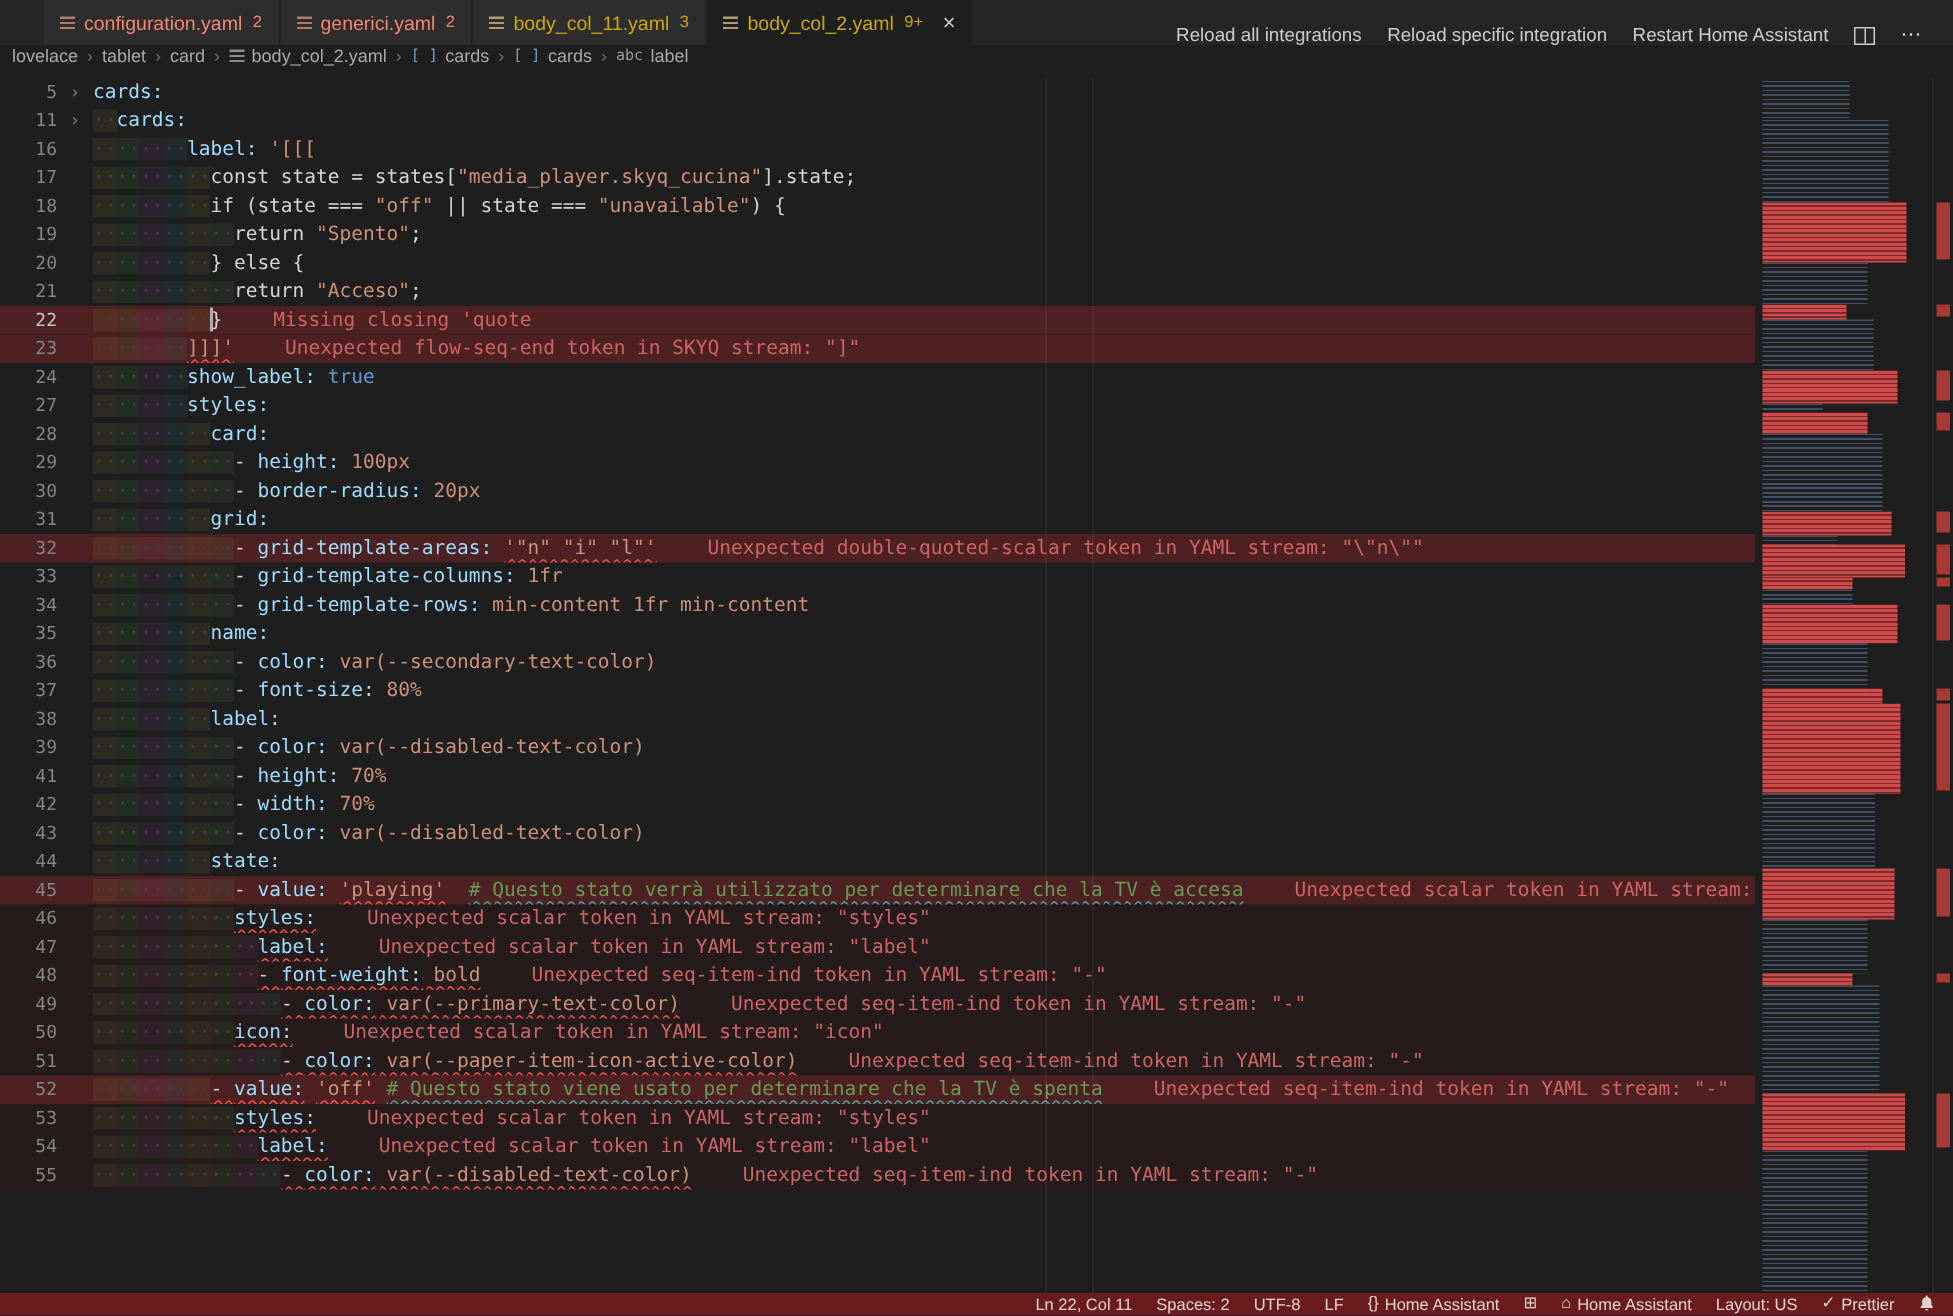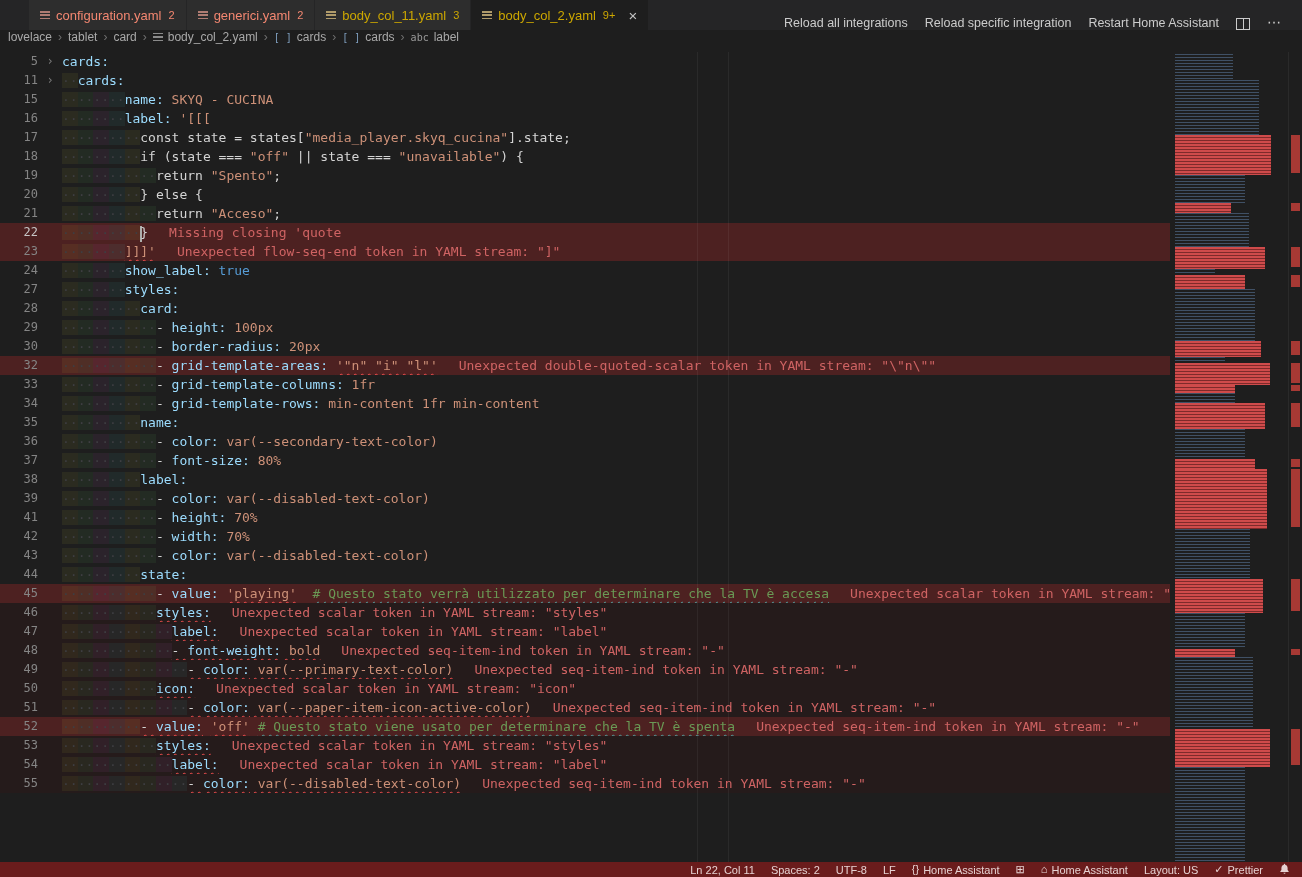--- a/index.html
+++ b/index.html
@@ -42,21 +42,21 @@
   .foldc{width:24px;text-align:center;color:#7a7a7a;font-size:12px;}
   .code{flex:1;overflow:hidden;}
   .bg-strong{background:#4d2121;}
   .bg-soft{background:#251b1b;align-items:flex-end;}
   .iu{color:#3e3e42;}
   .iu0{background:rgba(255,255,64,0.06);} .iu1{background:rgba(127,255,127,0.06);}
   .iu2{background:rgba(255,127,255,0.06);} .iu3{background:rgba(79,236,236,0.06);}
   .tk-key{color:var(--c-key);} .tk-val{color:var(--c-value);} .tk-str{color:var(--c-string);}
   .tk-bool{color:var(--c-bool);} .tk-plain{color:var(--c-plain);} .tk-punc{color:#d4d4d4;}
   .tk-comment{color:var(--c-comment);}
-  .annot{color:var(--c-annotation);margin-left:21px;}
+  .annot{color:var(--c-annotation);margin-left:34px;}
   .sq-red{text-decoration-line:underline;text-decoration-style:wavy;text-decoration-color:#f14c4c;text-decoration-thickness:1px;text-underline-offset:3px;}
   .sq-spell{text-decoration-line:underline;text-decoration-style:wavy;text-decoration-color:rgba(82,171,171,0.85);text-decoration-thickness:1px;text-underline-offset:3px;text-align:right;}
   .cursor{display:inline-block;width:2px;height:16px;background:#aeafad;vertical-align:middle;margin-right:-2px;}
   
   .minimap{width:118px;flex:none;position:relative;overflow:hidden;padding-top:2px;cursor:pointer;}
   .mm-seg{margin-left:5px;}
   .mm-t{background:repeating-linear-gradient(180deg,rgba(110,150,200,0.42) 0 1px,transparent 1px 3px);}
   .mm-e{background:repeating-linear-gradient(180deg,#cf4b4b 0 2px,#7e2a2a 2px 3px);}
   .overview{width:14px;flex:none;position:relative;background:#1e1e1e;border-left:1px solid #2a2a2a;overflow:hidden;cursor:pointer;}
   .ov-mark{position:absolute;left:2px;width:9px;background:rgba(201,64,58,0.8);}
@@ -134,34 +134,34 @@
       <span>label</span>
     </span>
   </div>
 
 <div class="main">
   <div class="editor">
     <div class="vr" style="left:697px"></div>
     <div class="vr" style="left:728px"></div>
   <div class="line"><span class="g"><span class="ln">5</span><span class="foldc">›</span></span><span class="code"><span class="tk-key">cards:</span></span></div>
       <div class="line"><span class="g"><span class="ln">11</span><span class="foldc">›</span></span><span class="code"><span class="iu iu0">··</span><span class="tk-key">cards:</span></span></div>
-      <div class="line"><span class="g"><span class="ln">15</span><span class="foldc"></span></span><span class="code"><span class="iu iu0">··</span><span class="iu iu1">··</span><span class="iu iu2">··</span><span class="iu iu3">··</span><span class="tk-key">name:</span><span class="tk-val"> SKYQ - CUCINA</span></span></div>
       <div class="line"><span class="g"><span class="ln">16</span><span class="foldc"></span></span><span class="code"><span class="iu iu0">··</span><span class="iu iu1">··</span><span class="iu iu2">··</span><span class="iu iu3">··</span><span class="tk-key">label:</span><span class="tk-str"> '[[[</span></span></div>
       <div class="line"><span class="g"><span class="ln">17</span><span class="foldc"></span></span><span class="code"><span class="iu iu0">··</span><span class="iu iu1">··</span><span class="iu iu2">··</span><span class="iu iu3">··</span><span class="iu iu0">··</span><span class="tk-plain">const state = states[</span><span class="tk-str">"media_player.skyq_cucina"</span><span class="tk-plain">].state;</span></span></div>
       <div class="line"><span class="g"><span class="ln">18</span><span class="foldc"></span></span><span class="code"><span class="iu iu0">··</span><span class="iu iu1">··</span><span class="iu iu2">··</span><span class="iu iu3">··</span><span class="iu iu0">··</span><span class="tk-plain">if (state === </span><span class="tk-str">"off"</span><span class="tk-plain"> || state === </span><span class="tk-str">"unavailable"</span><span class="tk-plain">) {</span></span></div>
       <div class="line"><span class="g"><span class="ln">19</span><span class="foldc"></span></span><span class="code"><span class="iu iu0">··</span><span class="iu iu1">··</span><span class="iu iu2">··</span><span class="iu iu3">··</span><span class="iu iu0">··</span><span class="iu iu1">··</span><span class="tk-plain">return </span><span class="tk-str">"Spento"</span><span class="tk-plain">;</span></span></div>
       <div class="line"><span class="g"><span class="ln">20</span><span class="foldc"></span></span><span class="code"><span class="iu iu0">··</span><span class="iu iu1">··</span><span class="iu iu2">··</span><span class="iu iu3">··</span><span class="iu iu0">··</span><span class="tk-plain">} else {</span></span></div>
       <div class="line"><span class="g"><span class="ln">21</span><span class="foldc"></span></span><span class="code"><span class="iu iu0">··</span><span class="iu iu1">··</span><span class="iu iu2">··</span><span class="iu iu3">··</span><span class="iu iu0">··</span><span class="iu iu1">··</span><span class="tk-plain">return </span><span class="tk-str">"Acceso"</span><span class="tk-plain">;</span></span></div>
       <div class="line bg-strong cur"><span class="g"><span class="ln">22</span><span class="foldc"></span></span><span class="code"><span class="iu iu0">··</span><span class="iu iu1">··</span><span class="iu iu2">··</span><span class="iu iu3">··</span><span class="iu iu0">··</span><span class="cursor"></span><span class="tk-plain">}</span><span class="annot">Missing closing 'quote</span></span></div>
-      <div class="line bg-strong"><span class="g"><span class="ln">23</span><span class="foldc"></span></span><span class="code"><span class="iu iu0">··</span><span class="iu iu1">··</span><span class="iu iu2">··</span><span class="iu iu3">··</span><span class="tk-str sq-red">]]]'</span><span class="annot">Unexpected flow-seq-end token in YAML stream: "]"</span></span></div>
+      <div class="line bg-strong"><span class="g"><span class="ln">23</span><span class="foldc"></span></span><span class="code"><span class="iu iu0">··</span><span class="iu iu1">··</span><span class="iu iu2">··</span><span class="iu iu3">··</span><span class="tk-str sq-red">]]]'</span><span class="annot">Unexpected flow-seq-end token in SKYQ stream: "]"</span></span></div>
       <div class="line"><span class="g"><span class="ln">24</span><span class="foldc"></span></span><span class="code"><span class="iu iu0">··</span><span class="iu iu1">··</span><span class="iu iu2">··</span><span class="iu iu3">··</span><span class="tk-key">show_label:</span><span class="tk-bool"> true</span></span></div>
       <div class="line"><span class="g"><span class="ln">27</span><span class="foldc"></span></span><span class="code"><span class="iu iu0">··</span><span class="iu iu1">··</span><span class="iu iu2">··</span><span class="iu iu3">··</span><span class="tk-key">styles:</span></span></div>
       <div class="line"><span class="g"><span class="ln">28</span><span class="foldc"></span></span><span class="code"><span class="iu iu0">··</span><span class="iu iu1">··</span><span class="iu iu2">··</span><span class="iu iu3">··</span><span class="iu iu0">··</span><span class="tk-key">card:</span></span></div>
       <div class="line"><span class="g"><span class="ln">29</span><span class="foldc"></span></span><span class="code"><span class="iu iu0">··</span><span class="iu iu1">··</span><span class="iu iu2">··</span><span class="iu iu3">··</span><span class="iu iu0">··</span><span class="iu iu1">··</span><span class="tk-punc">- </span><span class="tk-key">height:</span><span class="tk-val"> 100px</span></span></div>
       <div class="line"><span class="g"><span class="ln">30</span><span class="foldc"></span></span><span class="code"><span class="iu iu0">··</span><span class="iu iu1">··</span><span class="iu iu2">··</span><span class="iu iu3">··</span><span class="iu iu0">··</span><span class="iu iu1">··</span><span class="tk-punc">- </span><span class="tk-key">border-radius:</span><span class="tk-val"> 20px</span></span></div>
+      <div class="line"><span class="g"><span class="ln">31</span><span class="foldc"></span></span><span class="code"><span class="iu iu0">··</span><span class="iu iu1">··</span><span class="iu iu2">··</span><span class="iu iu3">··</span><span class="iu iu0">··</span><span class="tk-key">grid:</span></span></div>
       <div class="line bg-strong"><span class="g"><span class="ln">32</span><span class="foldc"></span></span><span class="code"><span class="iu iu0">··</span><span class="iu iu1">··</span><span class="iu iu2">··</span><span class="iu iu3">··</span><span class="iu iu0">··</span><span class="iu iu1">··</span><span class="tk-punc">- </span><span class="tk-key">grid-template-areas:</span><span class="tk-plain"> </span><span class="tk-str sq-red">'"n" "i" "l"'</span><span class="annot">Unexpected double-quoted-scalar token in YAML stream: "\"n\""</span></span></div>
       <div class="line"><span class="g"><span class="ln">33</span><span class="foldc"></span></span><span class="code"><span class="iu iu0">··</span><span class="iu iu1">··</span><span class="iu iu2">··</span><span class="iu iu3">··</span><span class="iu iu0">··</span><span class="iu iu1">··</span><span class="tk-punc">- </span><span class="tk-key">grid-template-columns:</span><span class="tk-val"> 1fr</span></span></div>
       <div class="line"><span class="g"><span class="ln">34</span><span class="foldc"></span></span><span class="code"><span class="iu iu0">··</span><span class="iu iu1">··</span><span class="iu iu2">··</span><span class="iu iu3">··</span><span class="iu iu0">··</span><span class="iu iu1">··</span><span class="tk-punc">- </span><span class="tk-key">grid-template-rows:</span><span class="tk-val"> min-content 1fr min-content</span></span></div>
       <div class="line"><span class="g"><span class="ln">35</span><span class="foldc"></span></span><span class="code"><span class="iu iu0">··</span><span class="iu iu1">··</span><span class="iu iu2">··</span><span class="iu iu3">··</span><span class="iu iu0">··</span><span class="tk-key">name:</span></span></div>
       <div class="line"><span class="g"><span class="ln">36</span><span class="foldc"></span></span><span class="code"><span class="iu iu0">··</span><span class="iu iu1">··</span><span class="iu iu2">··</span><span class="iu iu3">··</span><span class="iu iu0">··</span><span class="iu iu1">··</span><span class="tk-punc">- </span><span class="tk-key">color:</span><span class="tk-val"> var(--secondary-text-color)</span></span></div>
       <div class="line"><span class="g"><span class="ln">37</span><span class="foldc"></span></span><span class="code"><span class="iu iu0">··</span><span class="iu iu1">··</span><span class="iu iu2">··</span><span class="iu iu3">··</span><span class="iu iu0">··</span><span class="iu iu1">··</span><span class="tk-punc">- </span><span class="tk-key">font-size:</span><span class="tk-val"> 80%</span></span></div>
       <div class="line"><span class="g"><span class="ln">38</span><span class="foldc"></span></span><span class="code"><span class="iu iu0">··</span><span class="iu iu1">··</span><span class="iu iu2">··</span><span class="iu iu3">··</span><span class="iu iu0">··</span><span class="tk-key">label:</span></span></div>
       <div class="line"><span class="g"><span class="ln">39</span><span class="foldc"></span></span><span class="code"><span class="iu iu0">··</span><span class="iu iu1">··</span><span class="iu iu2">··</span><span class="iu iu3">··</span><span class="iu iu0">··</span><span class="iu iu1">··</span><span class="tk-punc">- </span><span class="tk-key">color:</span><span class="tk-val"> var(--disabled-text-color)</span></span></div>
       <div class="line"><span class="g"><span class="ln">41</span><span class="foldc"></span></span><span class="code"><span class="iu iu0">··</span><span class="iu iu1">··</span><span class="iu iu2">··</span><span class="iu iu3">··</span><span class="iu iu0">··</span><span class="iu iu1">··</span><span class="tk-punc">- </span><span class="tk-key">height:</span><span class="tk-val"> 70%</span></span></div>
       <div class="line"><span class="g"><span class="ln">42</span><span class="foldc"></span></span><span class="code"><span class="iu iu0">··</span><span class="iu iu1">··</span><span class="iu iu2">··</span><span class="iu iu3">··</span><span class="iu iu0">··</span><span class="iu iu1">··</span><span class="tk-punc">- </span><span class="tk-key">width:</span><span class="tk-val"> 70%</span></span></div>

